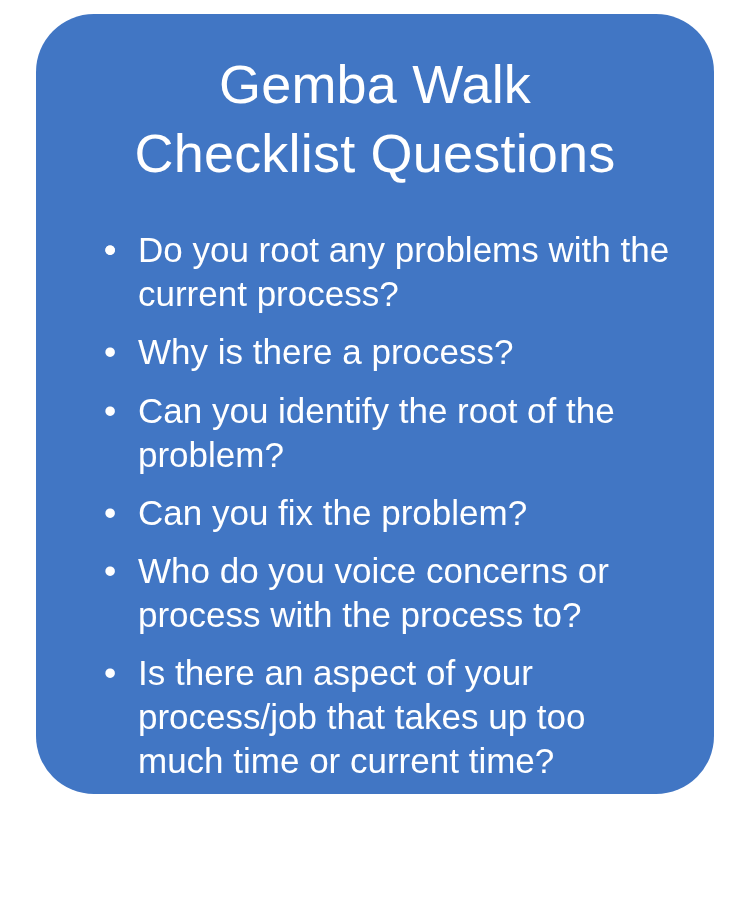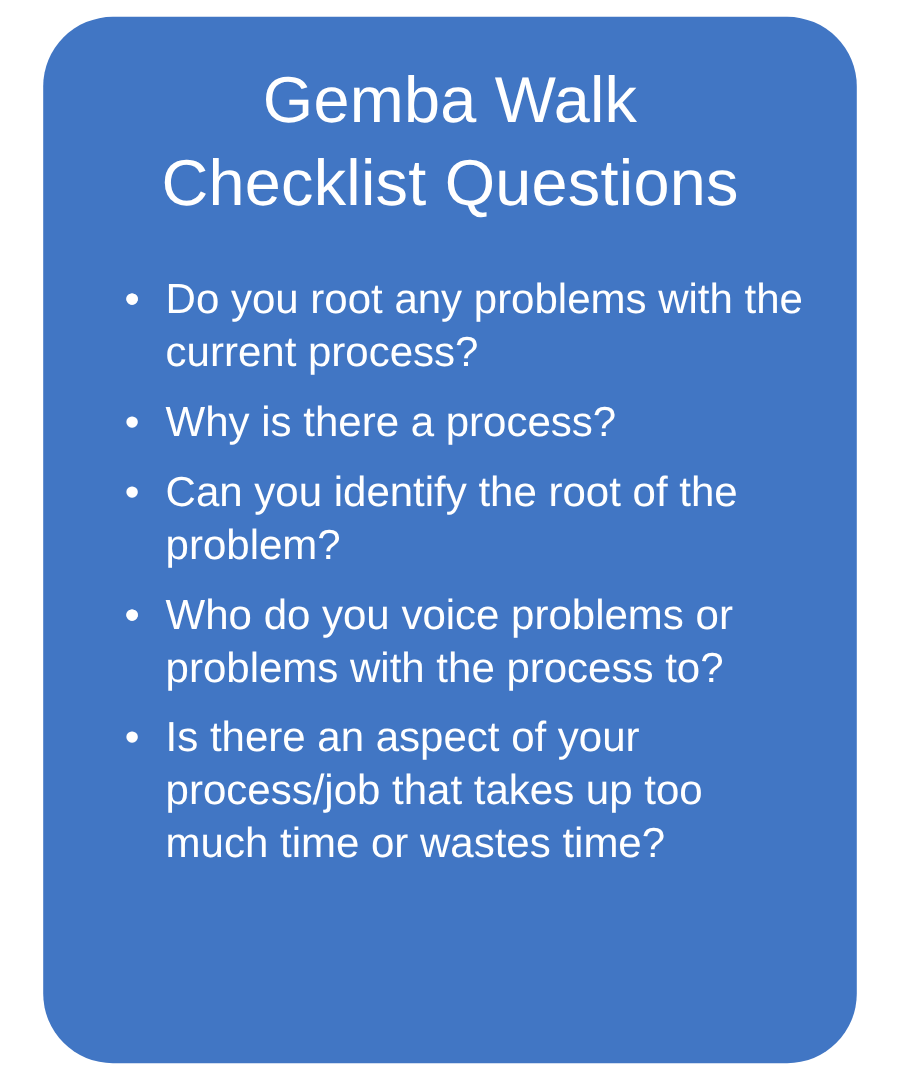--- a/index.html
+++ b/index.html
@@ -11,21 +11,21 @@
     height: 900px;
     background: #ffffff;
     font-family: "Liberation Sans", sans-serif;
     overflow: hidden;
   }
   .card {
     position: absolute;
     left: 36px;
     top: 14px;
     width: 678px;
-    height: 872px;
+    height: 780px;
     background: #4176c4;
     border-radius: 58px;
     box-sizing: border-box;
     padding: 30px 34px 20px 34px;
   }
   .title {
     color: #ffffff;
     font-size: 54px;
     line-height: 1.28;
     text-align: center;
@@ -81,24 +81,25 @@
     <li class="list-item">
       <span class="bullet">•</span>
       <span>Why is there a process?</span>
     </li>
     <li class="list-item">
       <span class="bullet">•</span>
       <span>Can you identify the root of the problem?</span>
     </li>
     <li class="list-item">
       <span class="bullet">•</span>
+      <span>Can you fix the problem?</span>
     </li>
     <li class="list-item">
       <span class="bullet">•</span>
-      <span>Who do you voice problems or problems with the process to?</span>
+      <span>Who do you voice concerns or process with the process to?</span>
     </li>
     <li class="list-item">
       <span class="bullet">•</span>
-      <span>Is there an aspect of your process/job that takes up too much time or wastes time?</span>
+      <span>Is there an aspect of your process/job that takes up too much time or current time?</span>
     </li>
   </ul>
 
 </div>
 
 </body></html>

